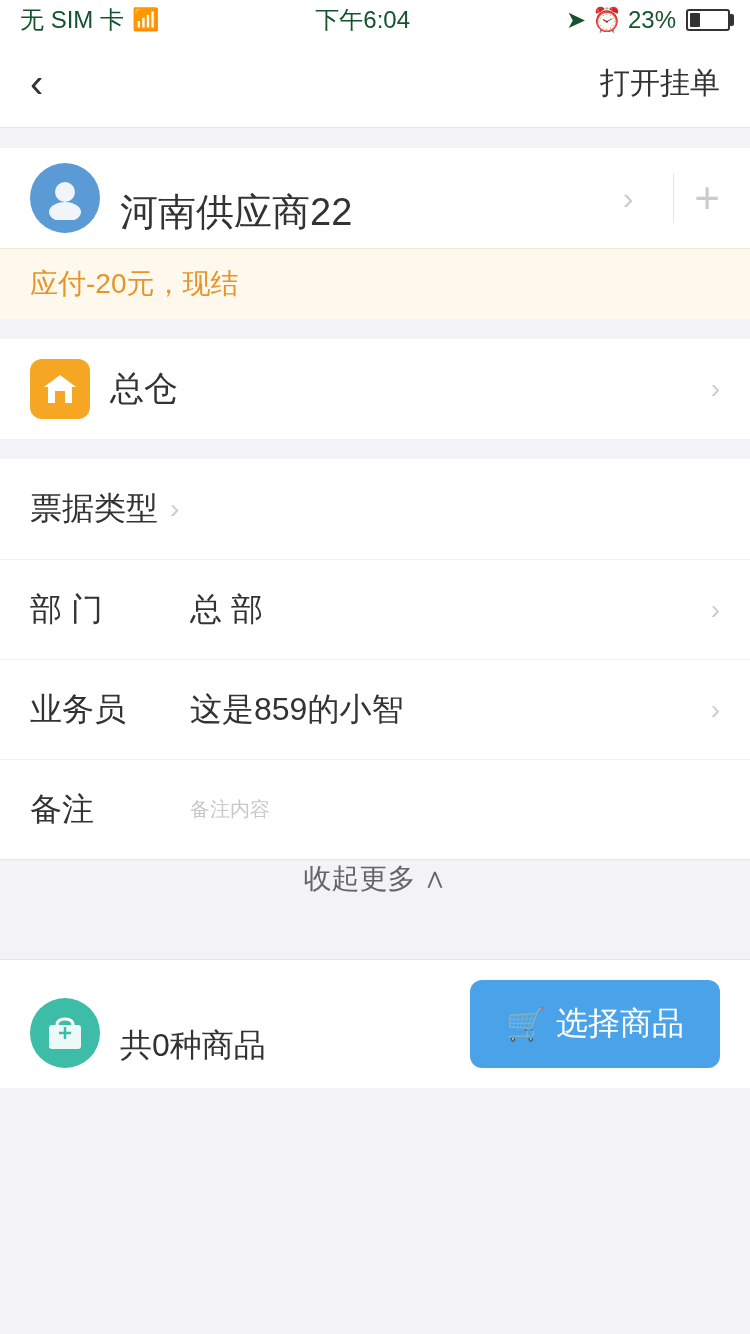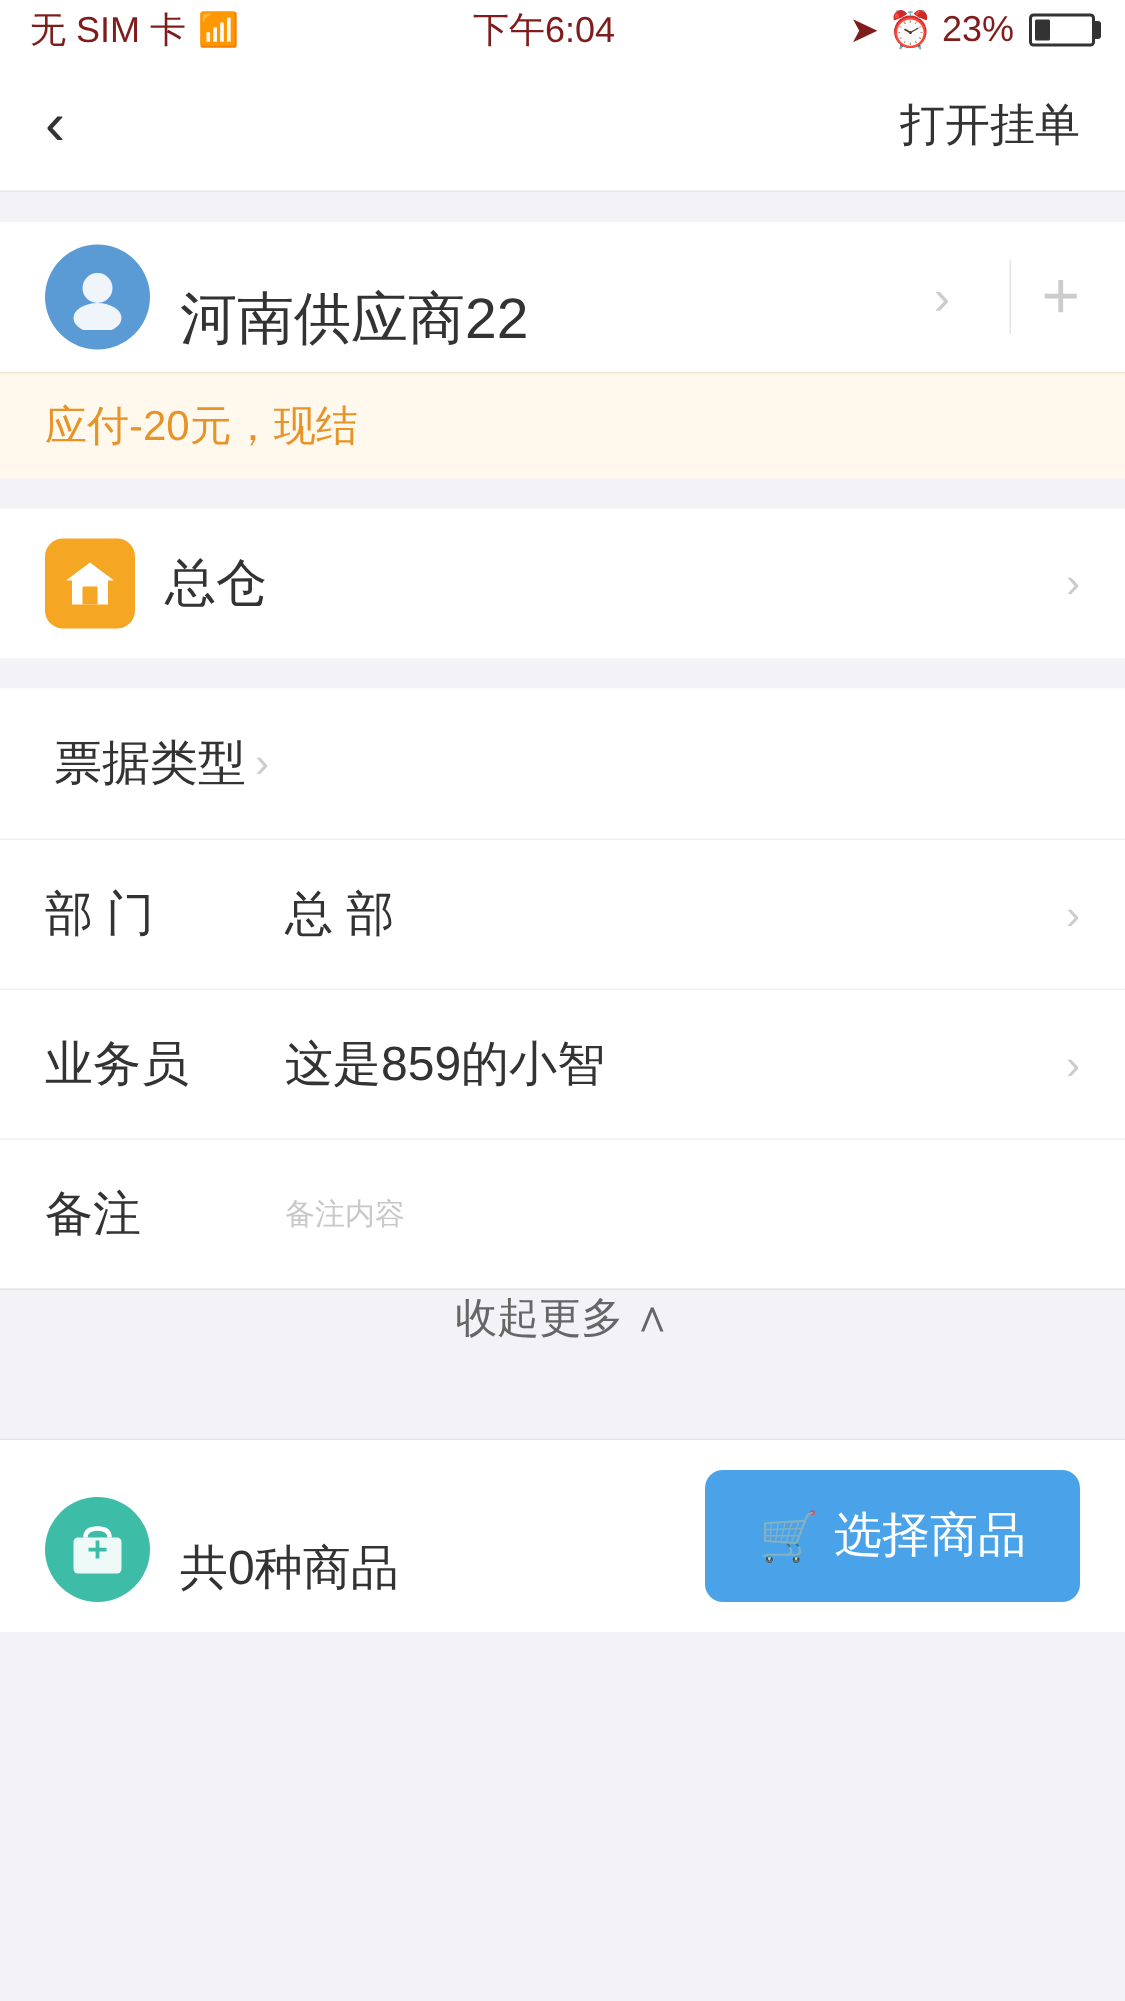--- a/index.html
+++ b/index.html
@@ -17,21 +17,21 @@
     
     .status-bar {
       width: 750px;
       height: 40px;
       background: #fff;
       display: flex;
       align-items: center;
       justify-content: space-between;
       padding: 0 20px;
       font-size: 24px;
-      color: #7f1d1d;
+      color: #14532d;
     }
     .status-left { display: flex; align-items: center; gap: 8px; }
     .status-center { font-weight: 500; }
     .status-right { display: flex; align-items: center; gap: 6px; }
 
     
     .nav-bar {
       width: 750px;
       height: 88px;
       background: #fff;
@@ -155,21 +155,20 @@
     .form-row {
       display: flex;
       align-items: center;
       padding: 0 30px;
       height: 100px;
       background: #fff;
       border-top: 1px solid #f0f0f0;
     }
     .form-row:first-child {
       border-top: none;
-      text-align: center;
     }
     .form-label {
       font-size: 32px;
       color: #333;
       width: 140px;
       flex-shrink: 0;
     }
     .form-value {
       flex: 1;
       font-size: 32px;

